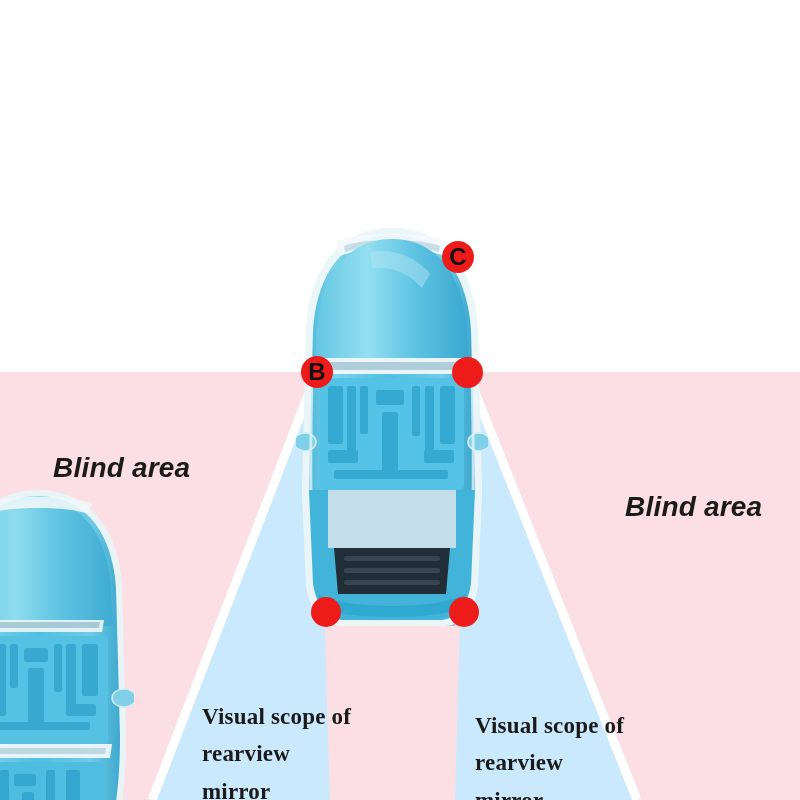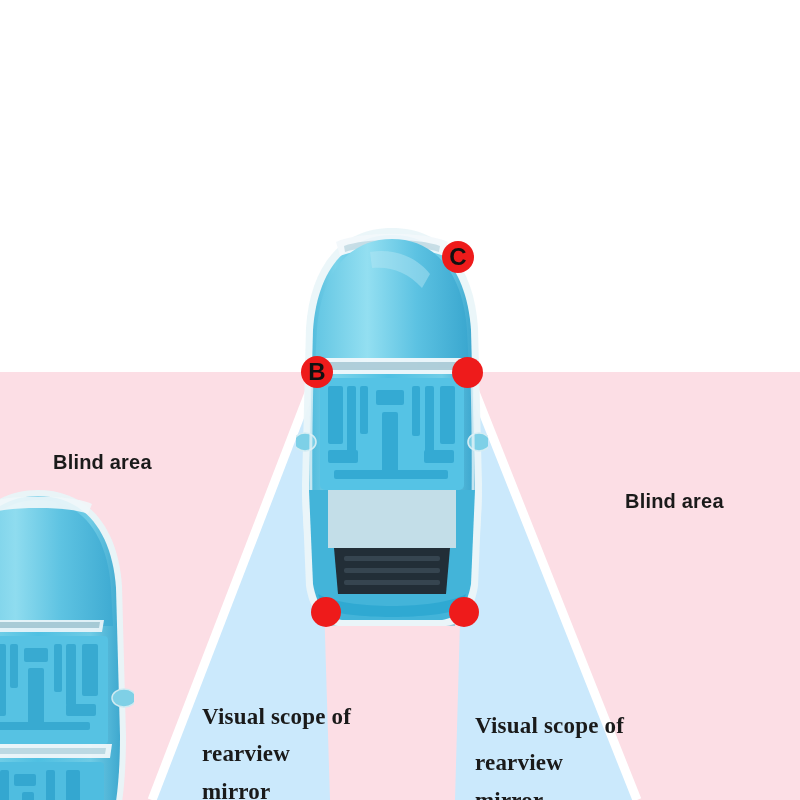--- a/index.html
+++ b/index.html
@@ -45,21 +45,22 @@
   
   .label {
     position: absolute;
     color: #1a1a1a;
     font-weight: bold;
     letter-spacing: 0.2px;
     white-space: nowrap;
     line-height: 1.45;
   }
   .label-blind {
-    font-size: 20px;
+    font-size: 28px;
+    font-style: italic;
   }
   .label-scope {
     font-size: 23px;
     white-space: normal;
     width: 160px;
     line-height: 1.62;
     font-family: Liberation Serif, serif;
   }
   #label-blind-left  { left: 53px;  top: 448px; }
   #label-blind-right { left: 625px; top: 487px; }

